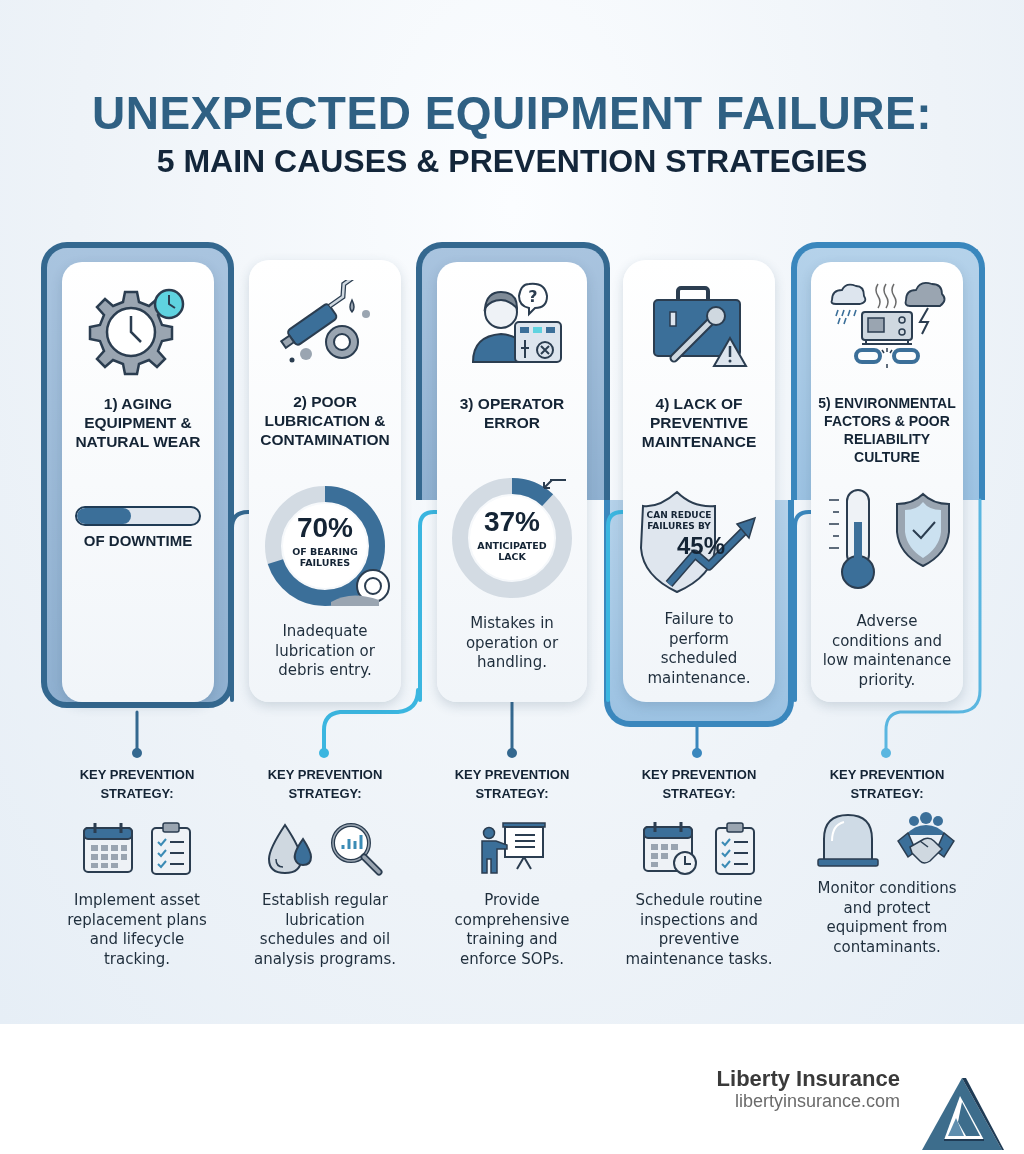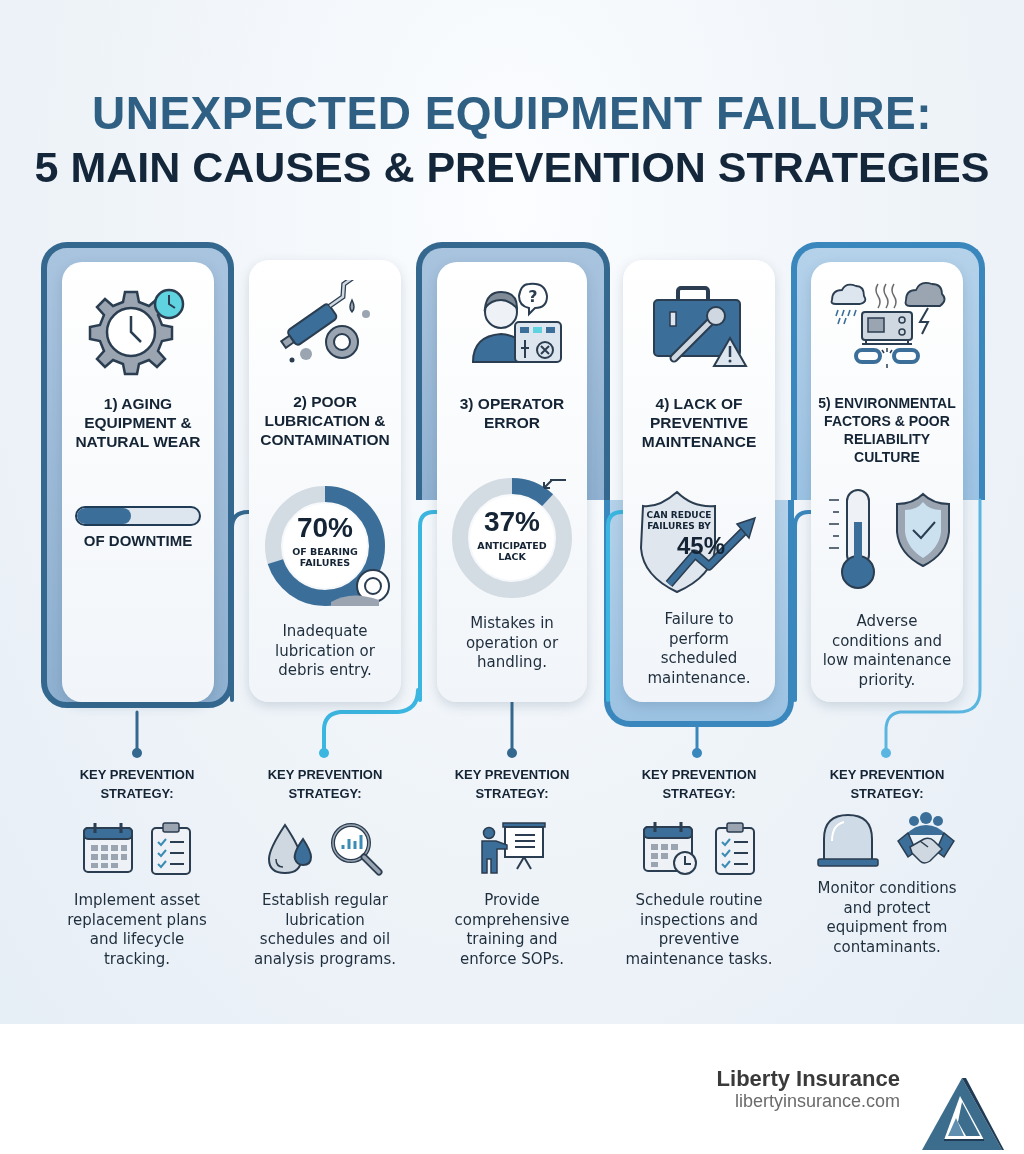--- a/index.html
+++ b/index.html
@@ -9,21 +9,21 @@
     background: linear-gradient(180deg, #f1f5f9 0%, #eef3f8 40%, #e9f0f7 100%);
     color: #1c2b3a;
     position: relative;
   }
   .page { position: absolute; left: 0; top: 0; width: 1024px; height: 1024px;
     background: radial-gradient(ellipse at 50% 20%, #fbfdff 0%, #eef3f8 60%, #e6eef6 100%); }
   .title { position: absolute; top: 86px; left: 0; width: 1024px; text-align: center;
     font-family: "Liberation Sans", sans-serif; font-weight: 700; font-size: 46px;
     letter-spacing: 0.5px; color: #2f6083; }
   .subtitle { position: absolute; top: 143px; left: 0; width: 1024px; text-align: center;
-    font-family: "Liberation Sans", sans-serif; font-weight: 700; font-size: 43px; color: #13263a; }
+    font-family: "Liberation Sans", sans-serif; font-weight: 700; font-size: 32px; color: #13263a; }
 
   
   .frame { position: absolute; border: 6px solid #34688f; border-radius: 26px;
     background: linear-gradient(180deg, #a9c4df 0%, #8fb0d0 100%); }
   .frame.light { border-color: #3a87bd; background: linear-gradient(180deg, #b5d2ea 0%, #9cc2e2 100%); }
 
   .card { position: absolute; background: linear-gradient(180deg, #ffffff 0%, #f1f5f9 100%);
     border-radius: 20px; box-shadow: 0 4px 12px rgba(40,70,100,0.18); text-align: center; }
   .card .icon { position: absolute; left: 0; width: 100%; display: flex; justify-content: center; }
   .card h3 { position: absolute; left: 4px; right: 4px; font-family: "Liberation Sans", sans-serif;
@@ -195,21 +195,21 @@
         <span>LACK</span>
       </div>
     </div>
     <div class="desc" style="top:352px;">
       <span>Mistakes in</span><br>
       <span>operation or</span><br>
       <span>handling.</span>
     </div>
   </div>
 
-  <div class="card" style="left:623px; top:260px; width:152px; height:442px;">
+  <div class="card" style="left:623px; top:260px; width:152px; height:442px;border-radius:23px;">
     <div class="icon" style="top:22px;">
       <svg width="110" height="90" viewBox="0 0 110 90">
         <rect x="34" y="6" width="30" height="14" rx="3" fill="none" stroke="#2b3d50" stroke-width="4"></rect>
         <rect x="10" y="18" width="86" height="56" rx="4" fill="#3b6f99" stroke="#2b3d50" stroke-width="2"></rect>
         <rect x="26" y="30" width="6" height="14" fill="#dde5ee" stroke="#2b3d50" stroke-width="1.5"></rect>
         <path d="M30 76 L68 38" stroke="#2b3d50" stroke-width="9" stroke-linecap="round"></path>
         <path d="M30 76 L68 38" stroke="#cfd8e0" stroke-width="5" stroke-linecap="round"></path>
         <circle cx="72" cy="34" r="9" fill="#cfd8e0" stroke="#2b3d50" stroke-width="2"></circle>
         <path d="M86 56 L102 84 L70 84 Z" fill="#dde5ee" stroke="#2b3d50" stroke-width="2"></path>
         <path d="M86 64 L86 75" stroke="#2b3d50" stroke-width="2.5"></path>

